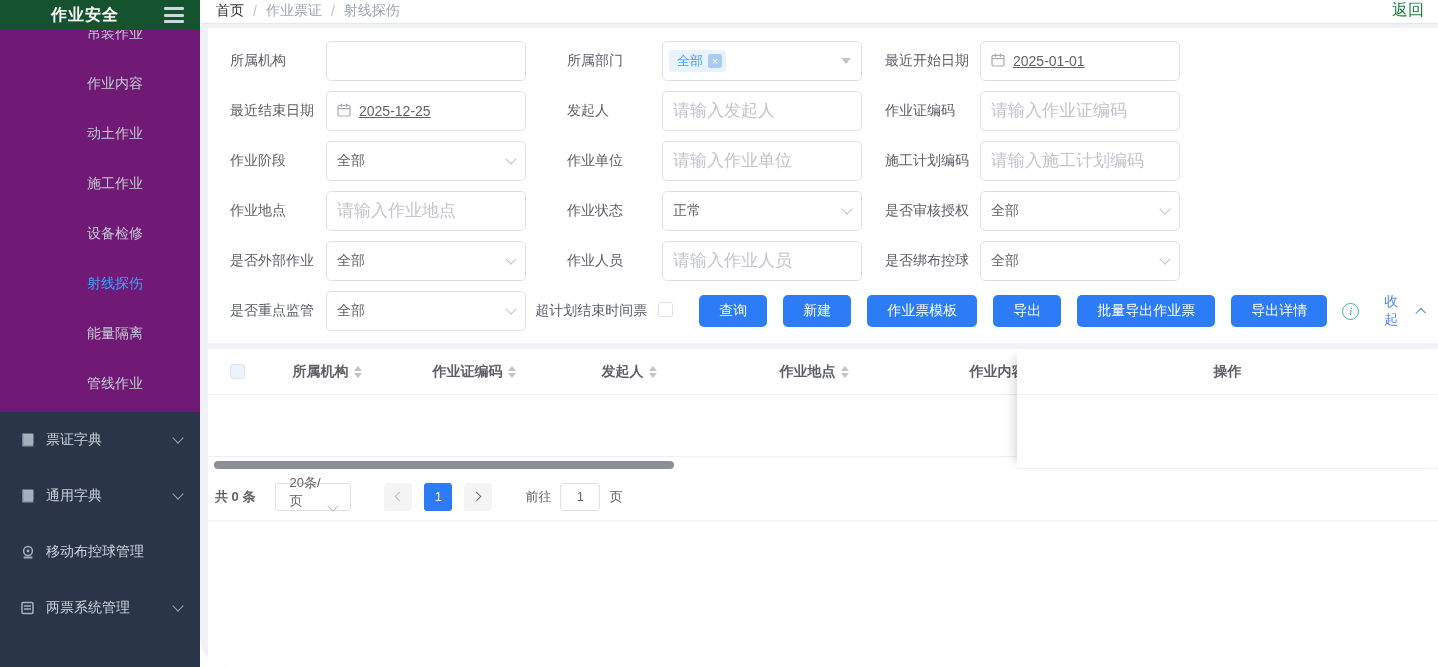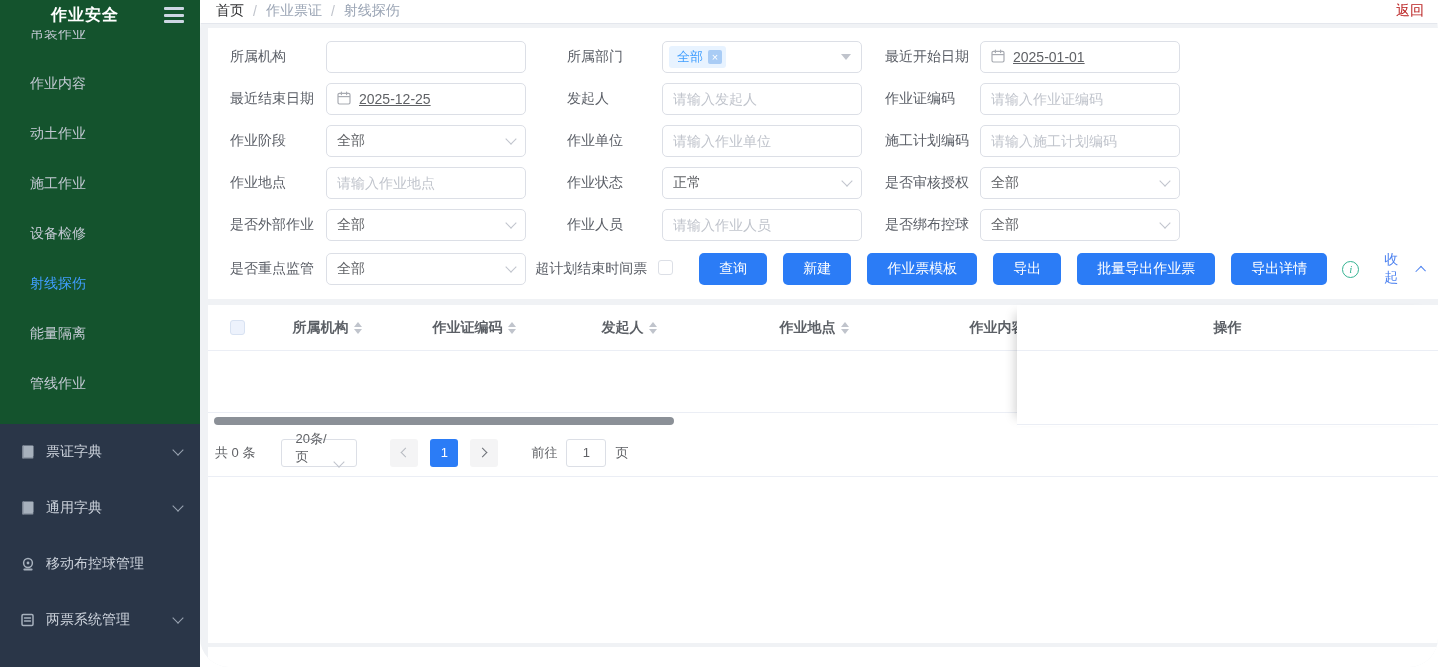--- a/index.html
+++ b/index.html
@@ -8,52 +8,52 @@
   .app { display:flex; width:1438px; height:667px; }
 
   
   .sidebar { position:relative; width:200px; height:667px; background:#2a3648; flex:0 0 200px; overflow:hidden; }
   .side-header { position:absolute; top:0; left:0; right:0; height:30px; background:#14532d; display:flex; align-items:center; z-index:3; }
   .side-title { flex:1; text-align:center; color:#fff; font-size:16px; font-weight:bold; letter-spacing:1px; padding-right:30px; }
   .hamburger { position:absolute; right:16px; top:7px; width:20px; height:16px; display:flex; flex-direction:column; justify-content:space-between; cursor:pointer; }
   .hamburger i { display:block; height:3px; background:#cdd6e3; border-radius:1px; }
   .side-scroll { position:absolute; top:30px; left:0; right:0; bottom:0; background:#2a3648; }
   ul { list-style:none; }
-  .submenu { background:#14532d; margin-top:-22px; padding-bottom:16px; }
+  .submenu { background:#701a75; margin-top:-22px; padding-bottom:4px;text-align:center; }
   .submenu li { height:50px; line-height:50px; padding-left:30px; color:#c3c9d3; font-size:14px; cursor:pointer; }
   .submenu li.active { color:#409eff; }
   .mainmenu { background:#2a3648; }
   .mainmenu li { height:56px; display:flex; align-items:center; padding:0 18px 0 20px; color:#ccd2db; font-size:14px; cursor:pointer; }
   .mainmenu .mi-icon { width:16px; height:16px; margin-right:10px; flex:0 0 16px; }
   .mainmenu .mi-label { flex:1; }
   .chev-down { width:8px; height:8px; border-right:1.5px solid #9aa4b2; border-bottom:1.5px solid #9aa4b2; transform:rotate(45deg); margin-top:-4px; }
 
   
   .main { flex:1; display:flex; flex-direction:column; height:667px; overflow:hidden;border-radius:29px; }
   .crumbbar { height:24px; background:#fff; border-bottom:1px solid #e4e7ed; display:flex; align-items:center; padding:0 14px 2px 16px; flex:0 0 24px; }
   .crumb-home { color:#303133; }
   .crumb-sep { color:#c0c4cc; margin:0 9px; }
   .crumb-item { color:#9ba5b5; }
-  .back-link { margin-left:auto; color:#b91c1c; cursor:pointer; font-size:14px; }
+  .back-link { margin-left:auto; color:#15803d; cursor:pointer; font-size:16px; }
 
   .content { flex:1; background:#f0f2f5; padding:4px 0 0 8px; overflow:hidden; }
   .card { background:#fff; }
 
   
   .filter-card { padding:13px 14px 12px 22px; margin-bottom:6px; }
   .frow { display:flex; align-items:center; margin-bottom:10px; }
   .frow:last-child { margin-bottom:0; }
   .fgroup { display:flex; align-items:center; }
   .fg1 { width:337px; }
   .fg2 { width:318px; }
   .fg1 .flabel { width:96px; flex:0 0 96px; }
   .fg2 .flabel, .fg3 .flabel { width:95px; flex:0 0 95px; }
   .flabel { color:#5a5e66; font-size:14px; white-space:nowrap; }
-  .ctl { width:200px; height:32px; border:1px solid #dcdfe6; border-radius:5px; background:#fff; display:flex; align-items:center; padding:0 10px; position:relative; }
-  .ctl input { border:none; outline:none; width:100%; font-size:14px; color:#c2410c; font-family:inherit; background:transparent; }
+  .ctl { width:200px; height:40px; border:1px solid #dcdfe6; border-radius:5px; background:#fff; display:flex; align-items:center; padding:0 10px; position:relative; }
+  .ctl input { border:none; outline:none; width:100%; font-size:17px; color:#c2410c; font-family:inherit; background:transparent; }
   .ctl input::placeholder { color:#c0c4cc; }
   .sel-val { flex:1; color:#606266; font-size:14px; }
   .sel-chev { width:8px; height:8px; border-right:1.4px solid #c0c4cc; border-bottom:1.4px solid #c0c4cc; transform:rotate(45deg); margin-top:-4px; }
   .caret-fill { width:0; height:0; border-left:5px solid transparent; border-right:5px solid transparent; border-top:6px solid #c0c4cc; }
   .cal-icon { margin-right:8px; flex:0 0 14px; }
   .date-val { color:#606266; font-size:14px;text-decoration:underline; }
   .tag { display:flex; align-items:center; background:#e8f3ff; border-radius:3px; height:22px; padding:0 4px 0 8px; margin-left:-4px; }
   .tag-text { color:#409eff; font-size:13px; margin-right:5px; }
   .tag-close { width:14px; height:14px; border-radius:2px; background:#a9ccf5; color:#fff; font-size:11px; line-height:14px; text-align:center; cursor:pointer; }
   .checkbox { width:15px; height:15px; border:1px solid #dcdfe6; border-radius:3px; background:#fff; cursor:pointer; }
@@ -77,21 +77,21 @@
   .sort .dn { border-top:5px solid #c0c4cc; }
   .tbody-empty { height:62px; border-bottom:1px solid #ebeef5; }
   .hstrip { height:16px; display:flex; align-items:center; padding-left:6px; }
   .hthumb { width:460px; height:8px; border-radius:4px; background:#8b9097; cursor:pointer; }
   .fixed-col { position:absolute; top:0; right:0; width:421px; height:121px; background:#fff; box-shadow:-10px 0 10px -8px rgba(0,0,0,0.18); z-index:2; }
   .fixed-col .fth { height:46px; display:flex; align-items:center; justify-content:center; color:#5c6066; font-weight:bold; border-bottom:1px solid #ebeef5; }
   .fixed-col .fbody { height:74px; border-bottom:1px solid #ebeef5; }
 
   
   .pagination { height:48px; display:flex; align-items:center; padding-left:7px; font-size:13px; color:#606266; border-bottom:1px solid #ebeef5; }
-  .pg-total { margin-right:26px; }
+  .pg-total { margin-right:20px;font-weight:bold; }
   .pg-size { width:76px; height:28px; border:1px solid #dcdfe6; border-radius:3px; display:flex; align-items:flex-end; padding:0 13px; cursor:pointer; }
   .pg-size .sel-val { font-size:13px; }
   .pg-btn { width:28px; height:28px; border-radius:3px; background:#f4f4f5; display:flex; align-items:center; justify-content:center; cursor:pointer; }
   .pg-prev { margin-left:33px; }
   .arrow-l { width:7px; height:7px; border-left:1.6px solid #b6bac1; border-bottom:1.6px solid #b6bac1; transform:rotate(45deg); margin-left:3px; }
   .arrow-r { width:7px; height:7px; border-right:1.6px solid #6b6f76; border-top:1.6px solid #6b6f76; transform:rotate(45deg); margin-right:3px; }
   .pg-page { width:28px; height:28px; border-radius:3px; background:#2b7cf6; color:#fff; display:flex; align-items:center; justify-content:center; margin:0 12px; font-size:13px; cursor:pointer; }
   .pg-goto { margin-left:33px; }
   .pg-input { width:40px; height:28px; border:1px solid #dcdfe6; border-radius:3px; text-align:center; font-size:13px; color:#606266; outline:none; margin:0 9px; font-family:inherit; }
   .bottom-fill { background:#fff; height:182px; margin-top:4px; }

